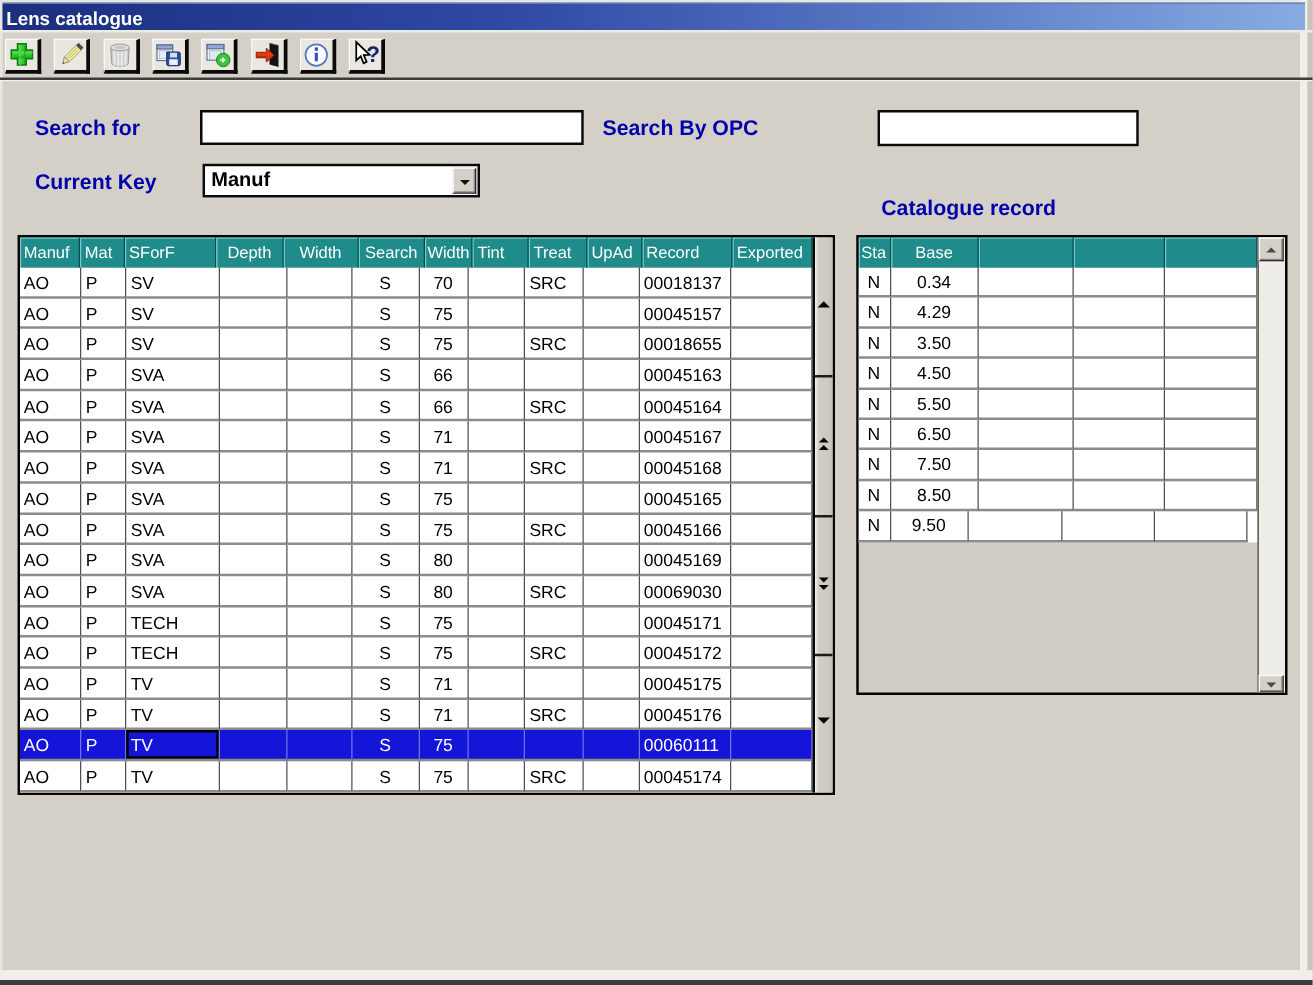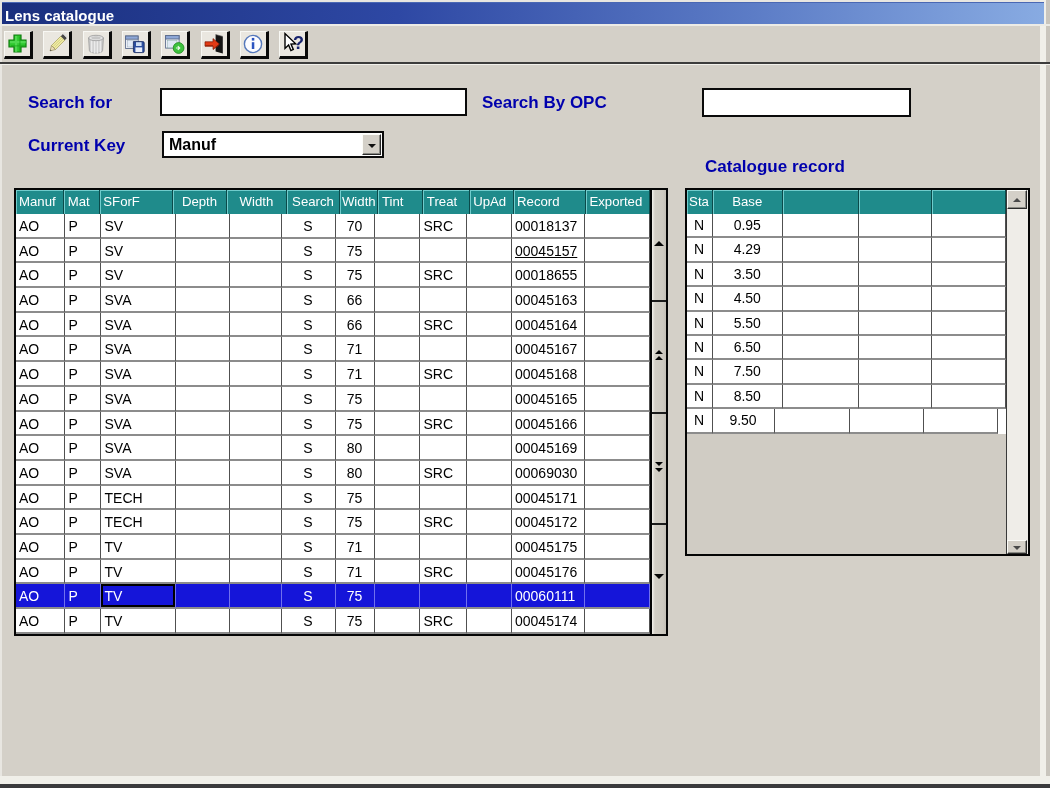--- a/index.html
+++ b/index.html
@@ -157,21 +157,21 @@
 <div class="cell al" style="width:49.5px;">AO</div>
 <div class="cell al" style="width:36px;">P</div>
 <div class="cell al" style="width:74.5px;">SV</div>
 <div class="cell al" style="width:54.5px;"></div>
 <div class="cell al" style="width:51.5px;"></div>
 <div class="cell ac" style="width:54px;">S</div>
 <div class="cell ac" style="width:39px;">75</div>
 <div class="cell al" style="width:45.5px;"></div>
 <div class="cell al" style="width:47px;"></div>
 <div class="cell al" style="width:44.5px;"></div>
-<div class="cell al" style="width:73.5px;text-decoration:underline;">00045157</div>
+<div class="cell al" style="width:73.5px;">00045157</div>
 <div class="cell al" style="width:64.5px;"></div>
 </div>
 <div class="row" style="height:24.7px;line-height:24.2px;">
 <div class="cell al" style="width:49.5px;">AO</div>
 <div class="cell al" style="width:36px;">P</div>
 <div class="cell al" style="width:74.5px;">SV</div>
 <div class="cell al" style="width:54.5px;"></div>
 <div class="cell al" style="width:51.5px;"></div>
 <div class="cell ac" style="width:54px;">S</div>
 <div class="cell ac" style="width:39px;">75</div>
@@ -395,21 +395,21 @@
 <div style="display:flex;">
 <div class="hcell ac" style="width:26px;">Sta</div>
 <div class="hcell ac" style="width:70.5px;">Base</div>
 <div class="hcell ac" style="width:75.5px;"></div>
 <div class="hcell ac" style="width:73.5px;"></div>
 <div class="hcell ac" style="width:74px;"></div>
 </div>
 <div style="height:0;border-bottom:1px solid #1a1a1a;margin-top:-1px;"></div>
 <div class="row" style="height:24.4px;line-height:23.9px;">
 <div class="cell ac" style="width:26px;">N</div>
-<div class="cell ac" style="width:70.5px;">0.95</div>
+<div class="cell ac" style="width:70.5px;">0.34</div>
 <div class="cell" style="width:75.5px;"></div>
 <div class="cell" style="width:73.5px;"></div>
 <div class="cell" style="width:74px;"></div>
 </div>
 <div class="row" style="height:24.4px;line-height:23.9px;">
 <div class="cell ac" style="width:26px;">N</div>
 <div class="cell ac" style="width:70.5px;">4.29</div>
 <div class="cell" style="width:75.5px;"></div>
 <div class="cell" style="width:73.5px;"></div>
 <div class="cell" style="width:74px;"></div>

